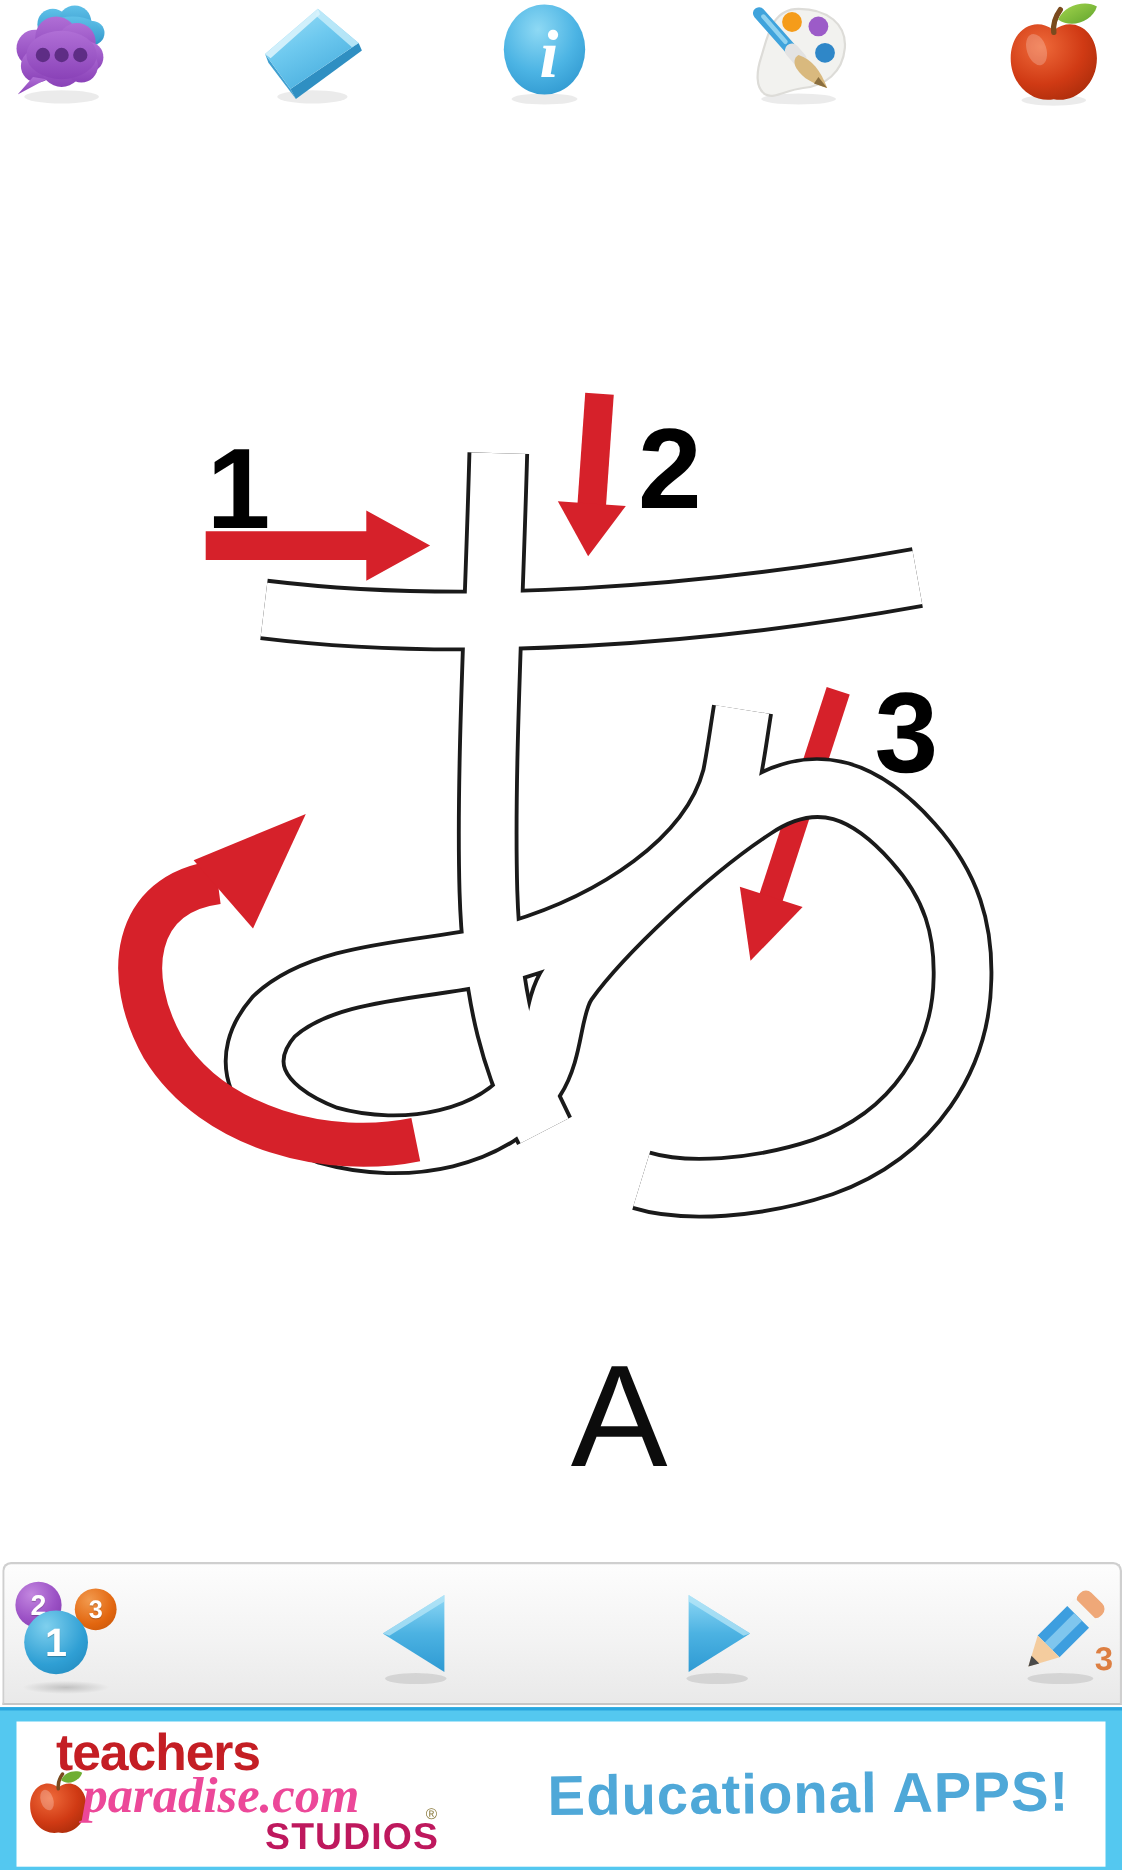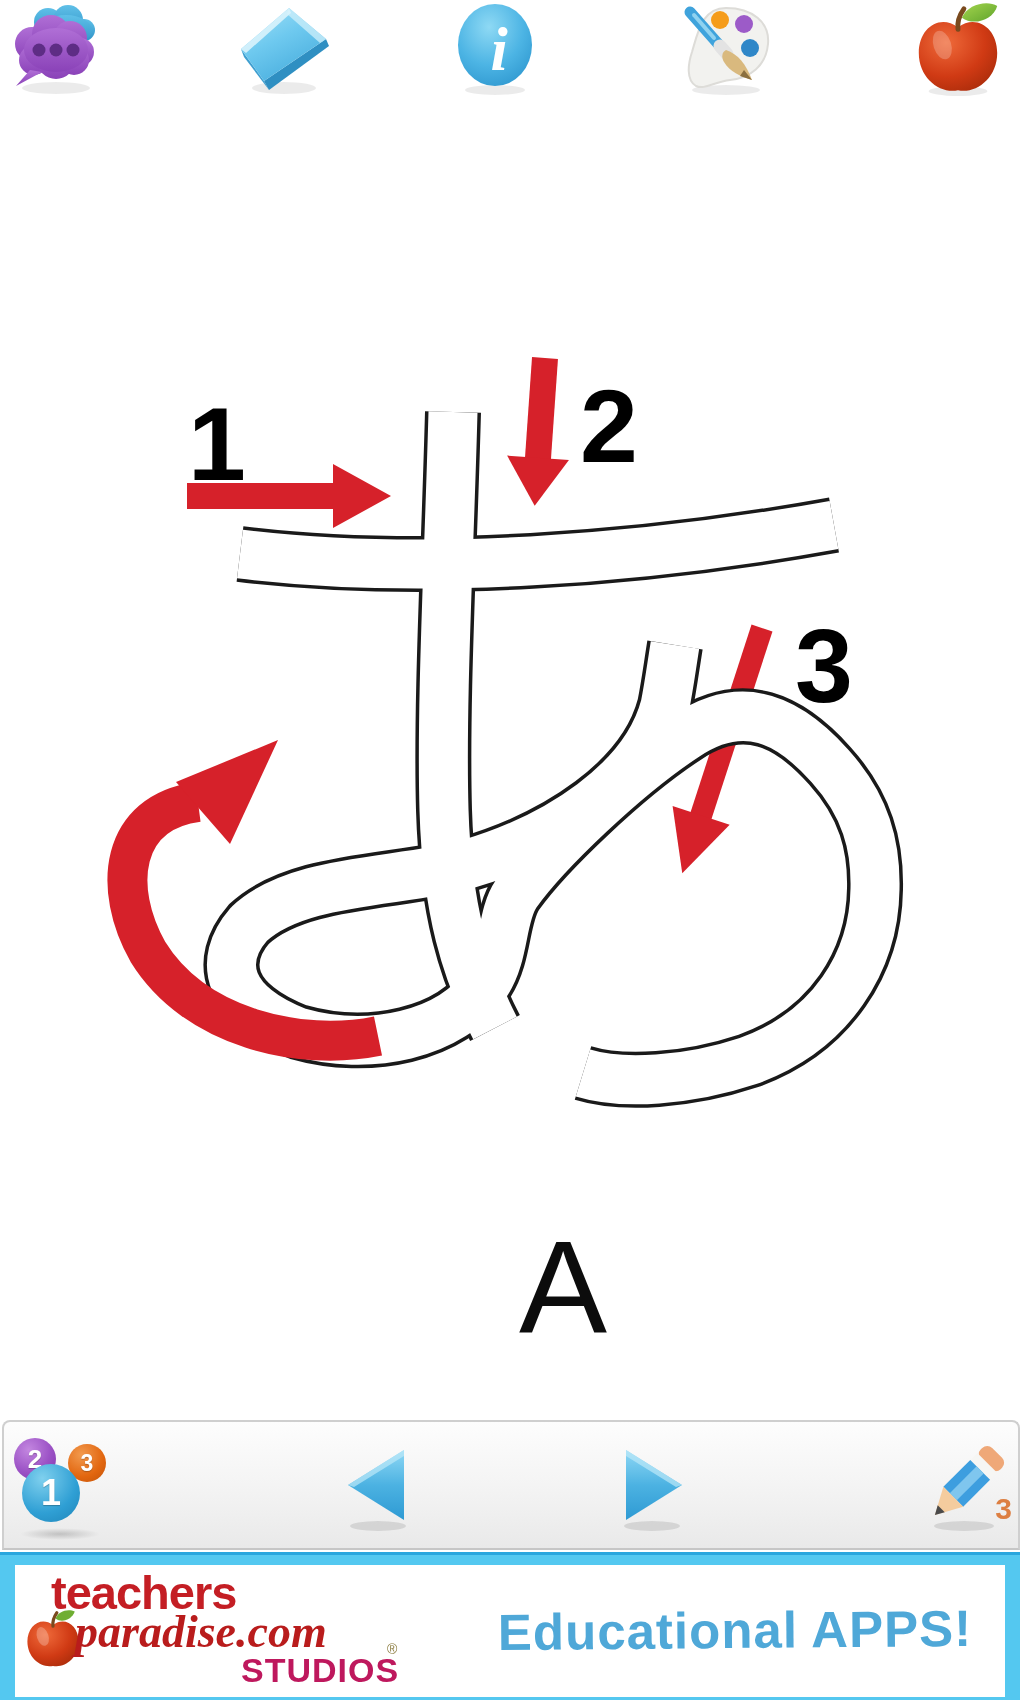--- a/index.html
+++ b/index.html
@@ -49,21 +49,21 @@
   .pencil-count{position:absolute;right:6px;bottom:12px;font-size:30px;font-weight:bold;color:#dd7f42;line-height:1;}
 
   
   .ad{position:absolute;left:0;top:1552px;width:1020px;height:148px;display:block;
       background:#54c8f0;border-top:3px solid #2aa6de;text-decoration:none;}
   .ad-inner{position:absolute;left:15px;right:15px;top:10px;height:132px;background:#fff;}
   .ad-apple{position:absolute;left:6px;top:34px;width:64px;height:80px;}
   .brand-teachers{position:absolute;left:36px;top:4px;font-size:47px;font-weight:bold;
       letter-spacing:-1px;color:#c41e24;line-height:1;}
   .brand-paradise{position:absolute;left:60px;top:44px;font-family:"Liberation Serif",serif;
-      font-style:italic;font-weight:bold;font-size:46px;color:#b91c1c;line-height:1;}
+      font-style:italic;font-weight:bold;font-size:46px;color:#ec4899;line-height:1;}
   .brand-reg{position:absolute;left:372px;top:76px;font-size:14px;color:#8b7b3e;}
   .brand-studios{position:absolute;left:226px;top:88px;font-size:34px;font-weight:bold;
       letter-spacing:1px;color:#be185d;line-height:1;text-align:center;}
   .slogan{position:absolute;left:440px;top:38px;width:560px;text-align:center;
       font-size:51px;font-weight:bold;letter-spacing:1px;color:#4fa8d8;
       transform:rotate(-0.5deg);line-height:1.1;}
 </style>
 </head>
 <body>
 

